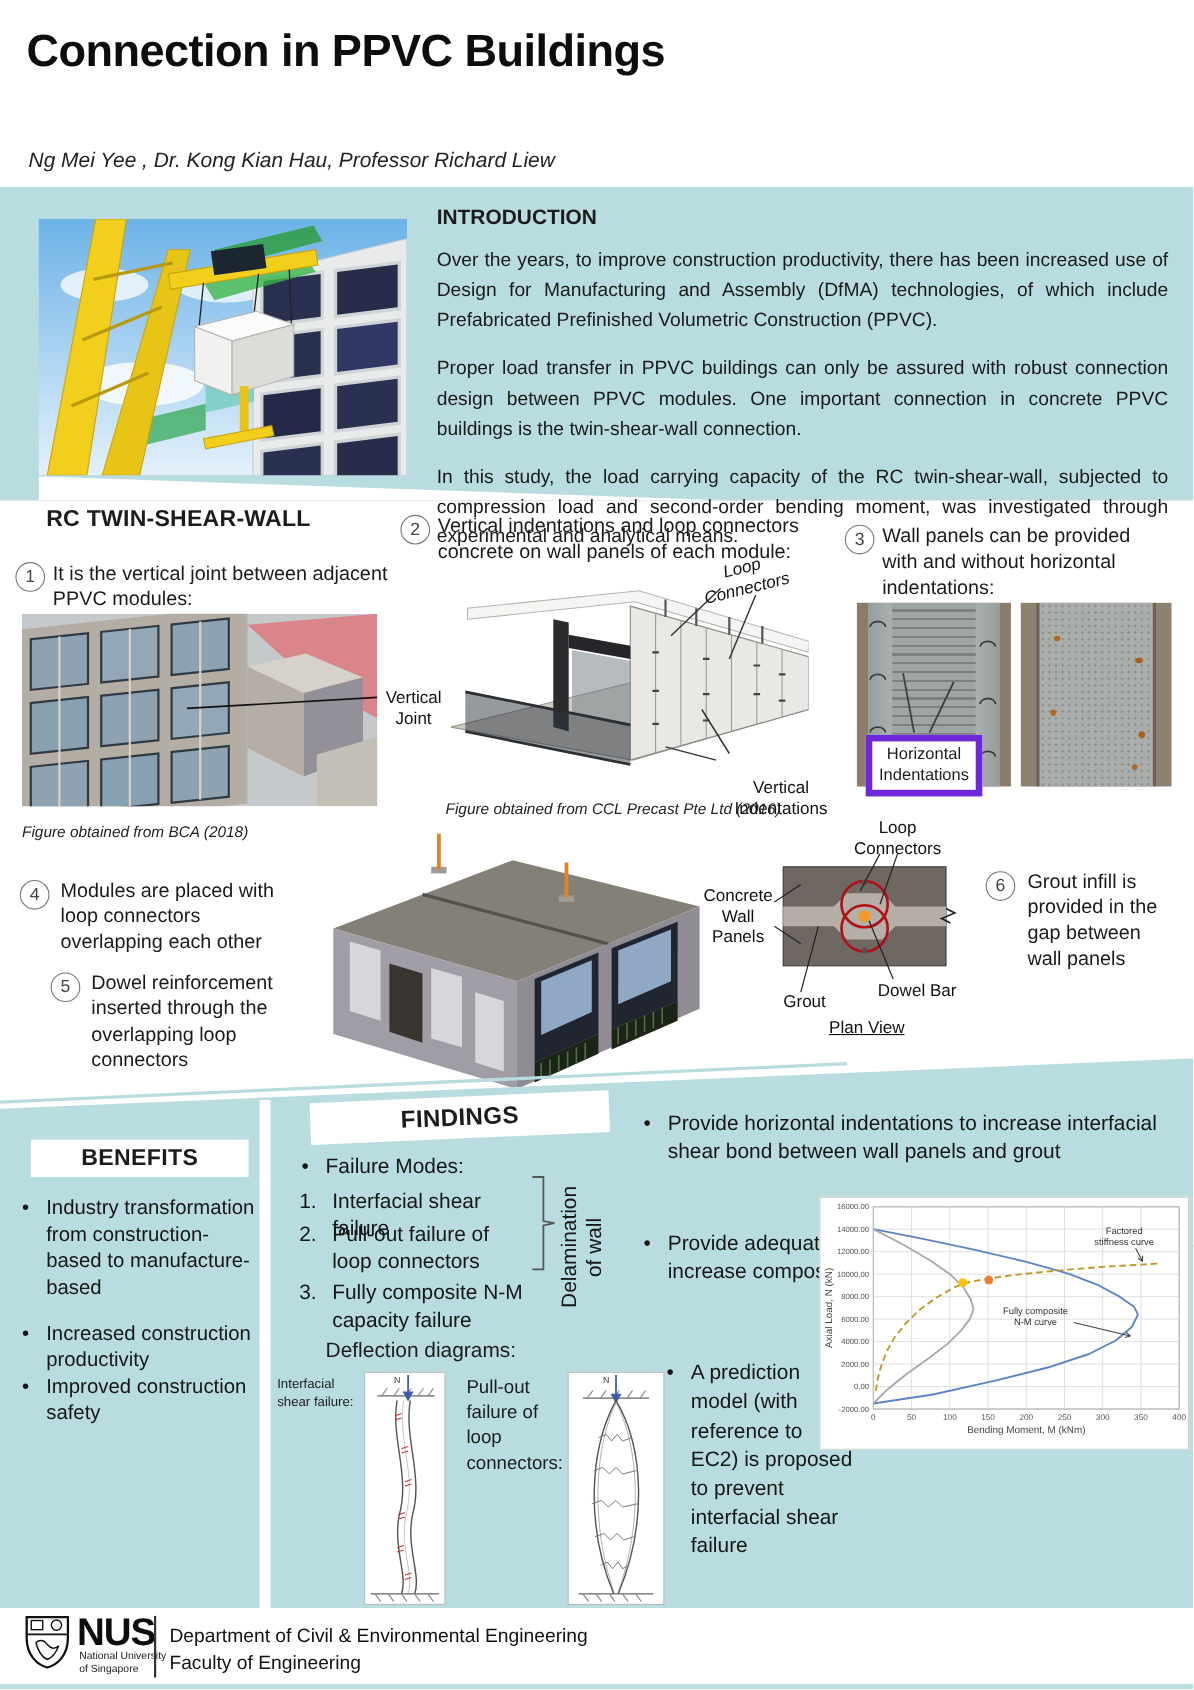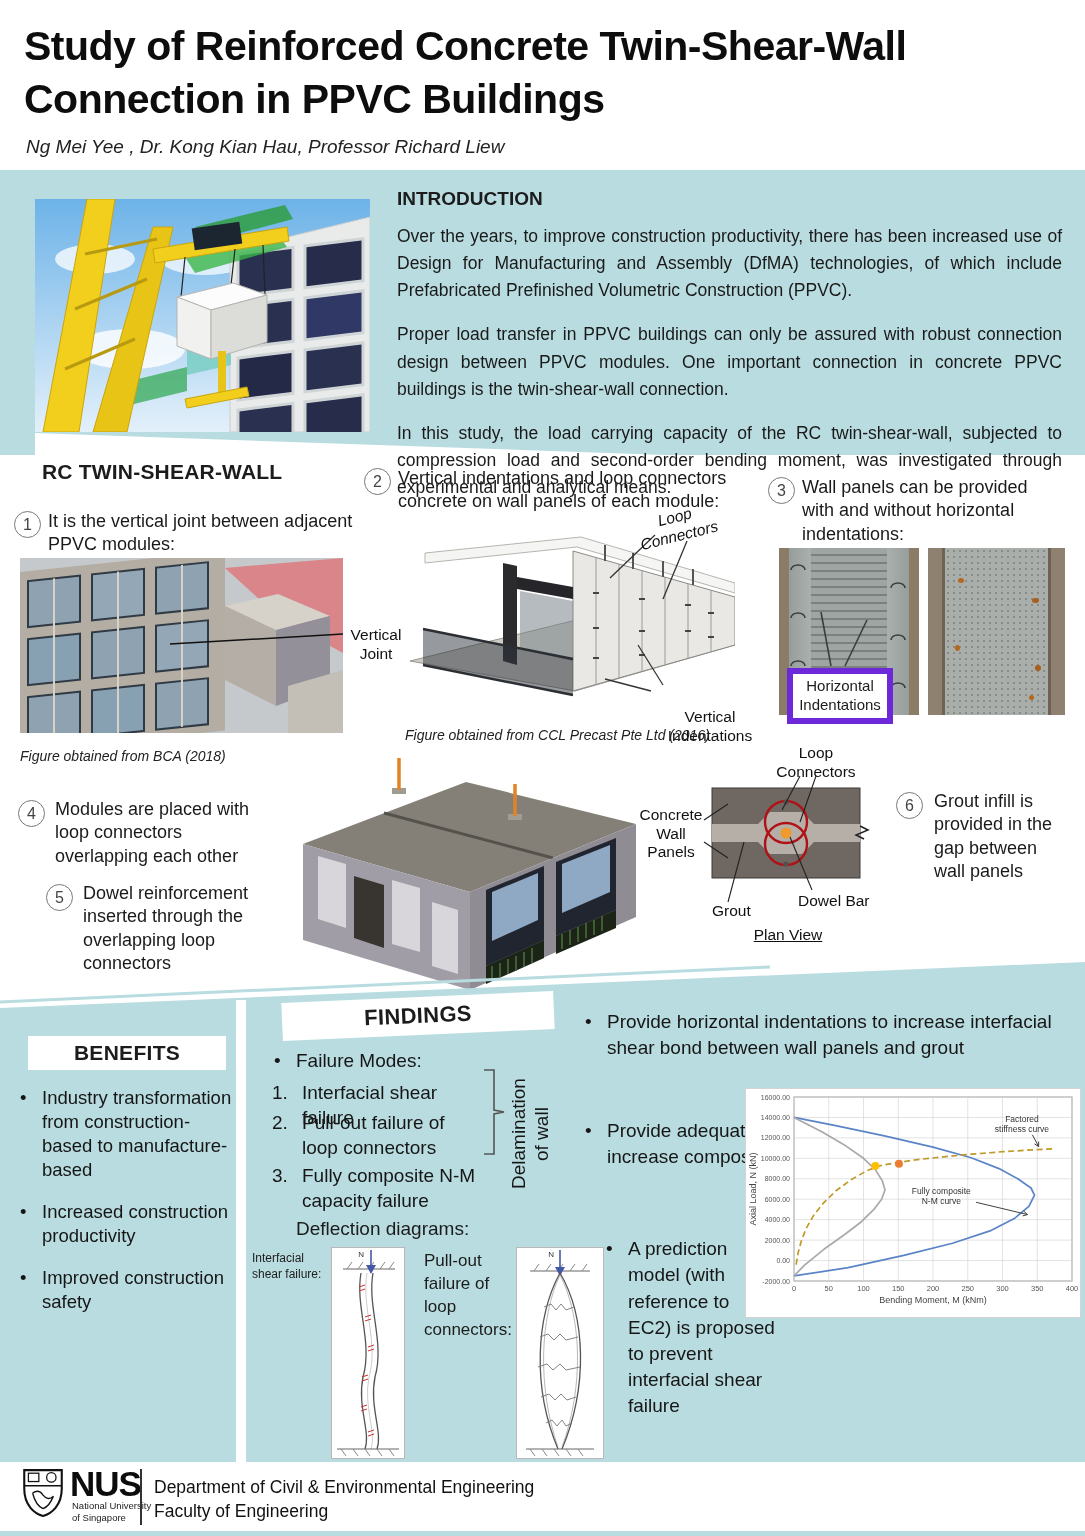--- a/index.html
+++ b/index.html
@@ -33,21 +33,20 @@
   .nus-word{font-size:35px;font-weight:bold;letter-spacing:-1px;color:#0c0c0c;}
   .nus-sub{font-size:9.5px;color:#222;line-height:1.25;}
   svg{display:block;}
 </style>
 </head>
 <body>
 
 <div class="page">
 
   <div class="abs title" style="left:24px;top:20px;width:1020px;">
-    <div>Study of Reinforced Concrete Twin-Shear-Wall</div>
     <div>Connection in PPVC Buildings</div>
   </div>
   <div class="abs authors" style="left:26px;top:136px;">Ng Mei Yee , Dr. Kong Kian Hau, Professor Richard Liew</div>
 
   <div class="abs band" style="left:0;top:170px;width:1085px;height:285px;"></div>
 
   <div class="abs" style="left:35px;top:199px;width:335px;height:233px;">
     <svg width="335" height="233" viewBox="0 0 335 233">
       <defs>
         <linearGradient id="sky" x1="0" y1="0" x2="0" y2="1">
@@ -292,21 +291,21 @@
 
   <svg class="abs" style="left:0;top:960px;" width="1085" height="60">
     <line x1="0" y1="42" x2="770" y2="7" stroke="#b9dce0" stroke-width="3"></line>
   </svg>
   <div class="abs band" style="left:0;top:962px;width:1085px;height:500px;clip-path:polygon(0 46px,100% 0,100% 100%,0 100%);"></div>
   <div class="abs" style="left:236px;top:1000px;width:10px;height:462px;background:#fff;"></div>
 
   <div class="abs whitebox-h" style="left:28px;top:1036px;width:198px;height:34px;">BENEFITS</div>
   <div class="abs" style="left:16px;top:1086px;width:218px;">
     <div class="bullet" style="margin-bottom:18px;">Industry transformation from construction-based to manufacture-based</div>
-    <div class="bullet" style="margin-bottom:18px;">Increased construction productivity</div>
+    <div class="bullet" style="">Increased construction productivity</div>
     <div class="bullet">Improved construction safety</div>
   </div>
 
   <div class="abs whitebox-h" style="left:282px;top:997px;width:272px;height:38px;font-size:22px;transform:rotate(-2.5deg);">FINDINGS</div>
   <div class="abs bullet-sm" style="left:272px;top:1048px;width:220px;">Failure Modes:</div>
   <div class="abs mode" style="left:272px;top:1080px;width:212px;">
     <span class="mnum">1.</span>
     <span>Interfacial shear failure</span>
   </div>
   <div class="abs mode" style="left:272px;top:1110px;width:212px;">

